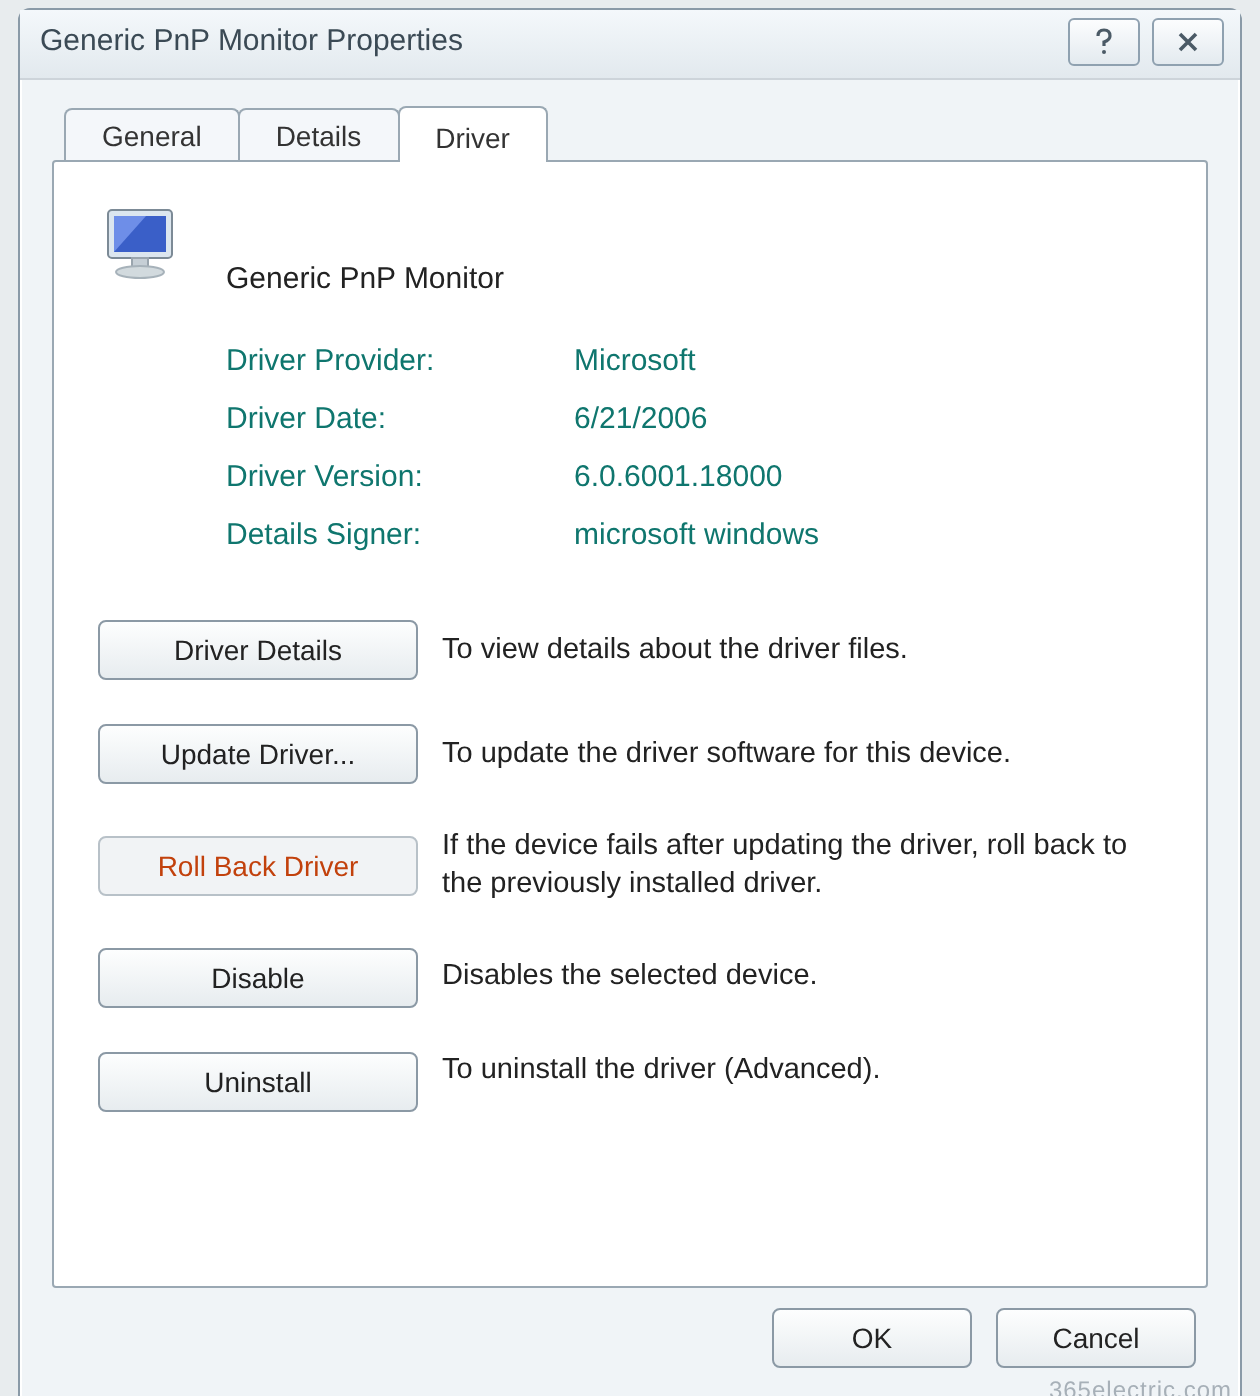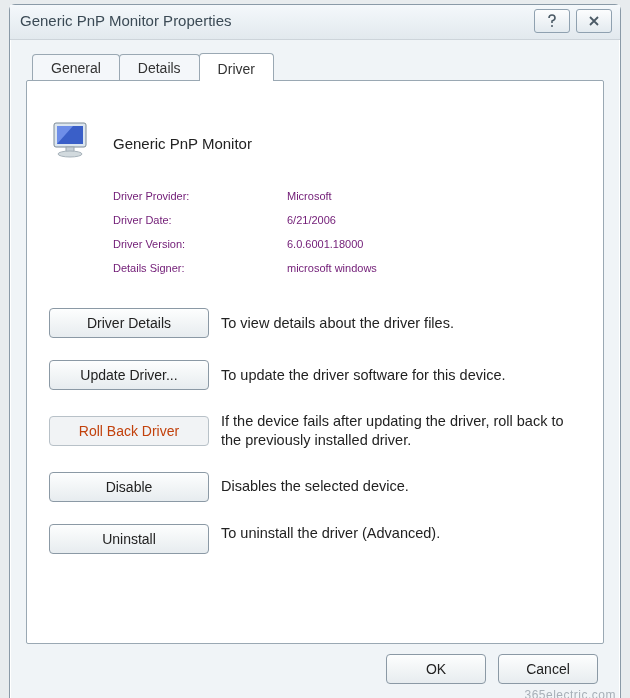--- a/index.html
+++ b/index.html
@@ -91,42 +91,41 @@
     background: #ffffff;
     padding: 18px 22px 24px 22px;
     min-height: 520px;
     position: relative;
     z-index: 1;
     border-radius: 2px;
   }
 
   .header-row {
     display: flex;
-    align-items: center;
+    align-items: flex-end;
     gap: 18px;
     margin-bottom: 24px;
-    margin-top: 18px;
   }
   .device-title {
     font-size: 15px;
     color: #222;
     padding-top: 4px;
   }
 
   .info-grid {
     margin-left: 64px;
     display: grid;
     grid-template-columns: 150px auto;
     row-gap: 12px;
     column-gap: 24px;
     margin-bottom: 34px;
   }
   .info-label, .info-value {
-    font-size: 11px;
-    color: #701a75;
+    font-size: 15px;
+    color: #0f766e;
   }
 
   .action-row {
     display: grid;
     grid-template-columns: 160px 1fr;
     column-gap: 22px;
     align-items: center;
     margin-bottom: 22px;
     gap: 12px;
   }

